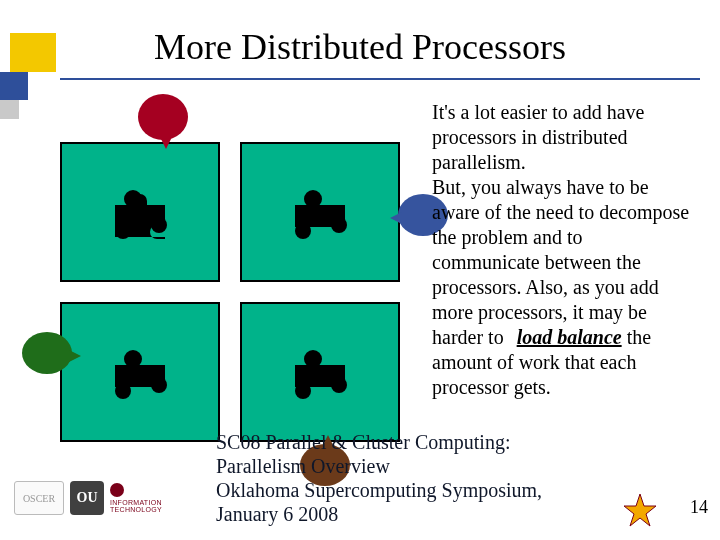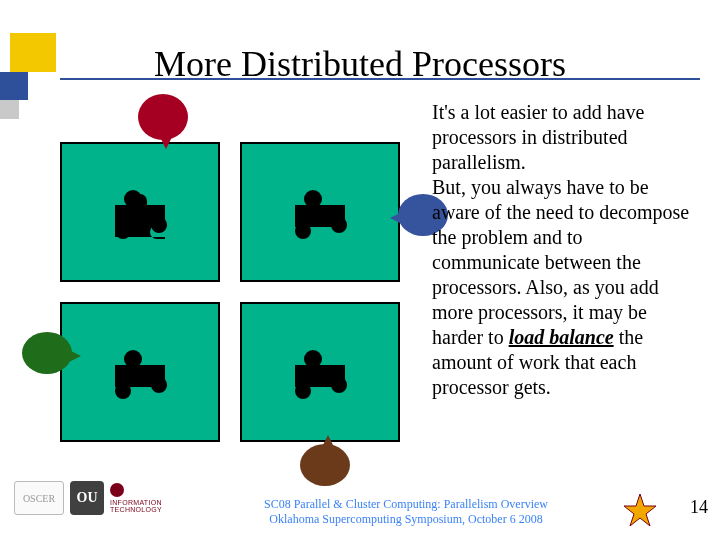--- a/index.html
+++ b/index.html
@@ -30,21 +30,21 @@
   .decor-gray {
     position: absolute;
     left: 0;
     top: 100px;
     width: 19px;
     height: 19px;
     background: #c9c9c9;
   }
   .title {
     position: absolute;
-    top: 43px;
+    top: 26px;
     left: 0;
     width: 720px;
     text-align: center;
     font-size: 36px;
     font-weight: 400;
     color: #000;
     font-family: 'Times New Roman', Times, serif;
   }
   .title-rule {
     position: absolute;
@@ -105,20 +105,21 @@
     width: 258px;
     font-size: 20px;
     line-height: 1.25;
     color: #000;
     font-family: 'Times New Roman', Times, serif;
   }
   .load-balance {
     font-weight: bold;
     font-style: italic;
     text-decoration: underline;
+    margin-left: 8px;
   }
 
   .footer {
     position: absolute;
     left: 0;
     bottom: 8px;
     width: 720px;
     height: 48px;
   }
   .footer-logos {
@@ -169,23 +170,23 @@
     height: 14px;
     background: #7a0019;
     border-radius: 50%;
     margin-bottom: 2px;
   }
   .footer-text {
     position: absolute;
     left: 216px;
     bottom: 6px;
     width: 380px;
-    text-align: center;
-    font-size: 12px;
-    color: #3b82f6;
+    text-align: left;
+    font-size: 20px;
+    color: #0f172a;
     font-family: 'Times New Roman', Times, serif;
     line-height: 1.2;
   }
   .footer-star {
     position: absolute;
     right: 62px;
     bottom: 4px;
     width: 36px;
     height: 36px;
   }
@@ -264,19 +265,19 @@
     <div class="logo-box">OSCER</div>
     <div class="logo-ou">OU</div>
     <div class="logo-it">
       <div class="it-dot"></div>
       <span>INFORMATION</span>
       <span>TECHNOLOGY</span>
     </div>
   </div>
   <div class="footer-text">
     <span>SC08 Parallel &amp; Cluster Computing: Parallelism Overview</span><br>
-    <span>Oklahoma Supercomputing Symposium, October 6 2008</span>
+    <span>Oklahoma Supercomputing Symposium, January 6 2008</span>
   </div>
   <svg class="footer-star" viewBox="0 0 36 36">
     <polygon points="18,2 22,14 34,14 24,22 28,34 18,26 8,34 12,22 2,14 14,14" fill="#f3a800" stroke="#7a0019" stroke-width="1"></polygon>
   </svg>
   <div class="page-num">14</div>
 </div>
 
 </body></html>

